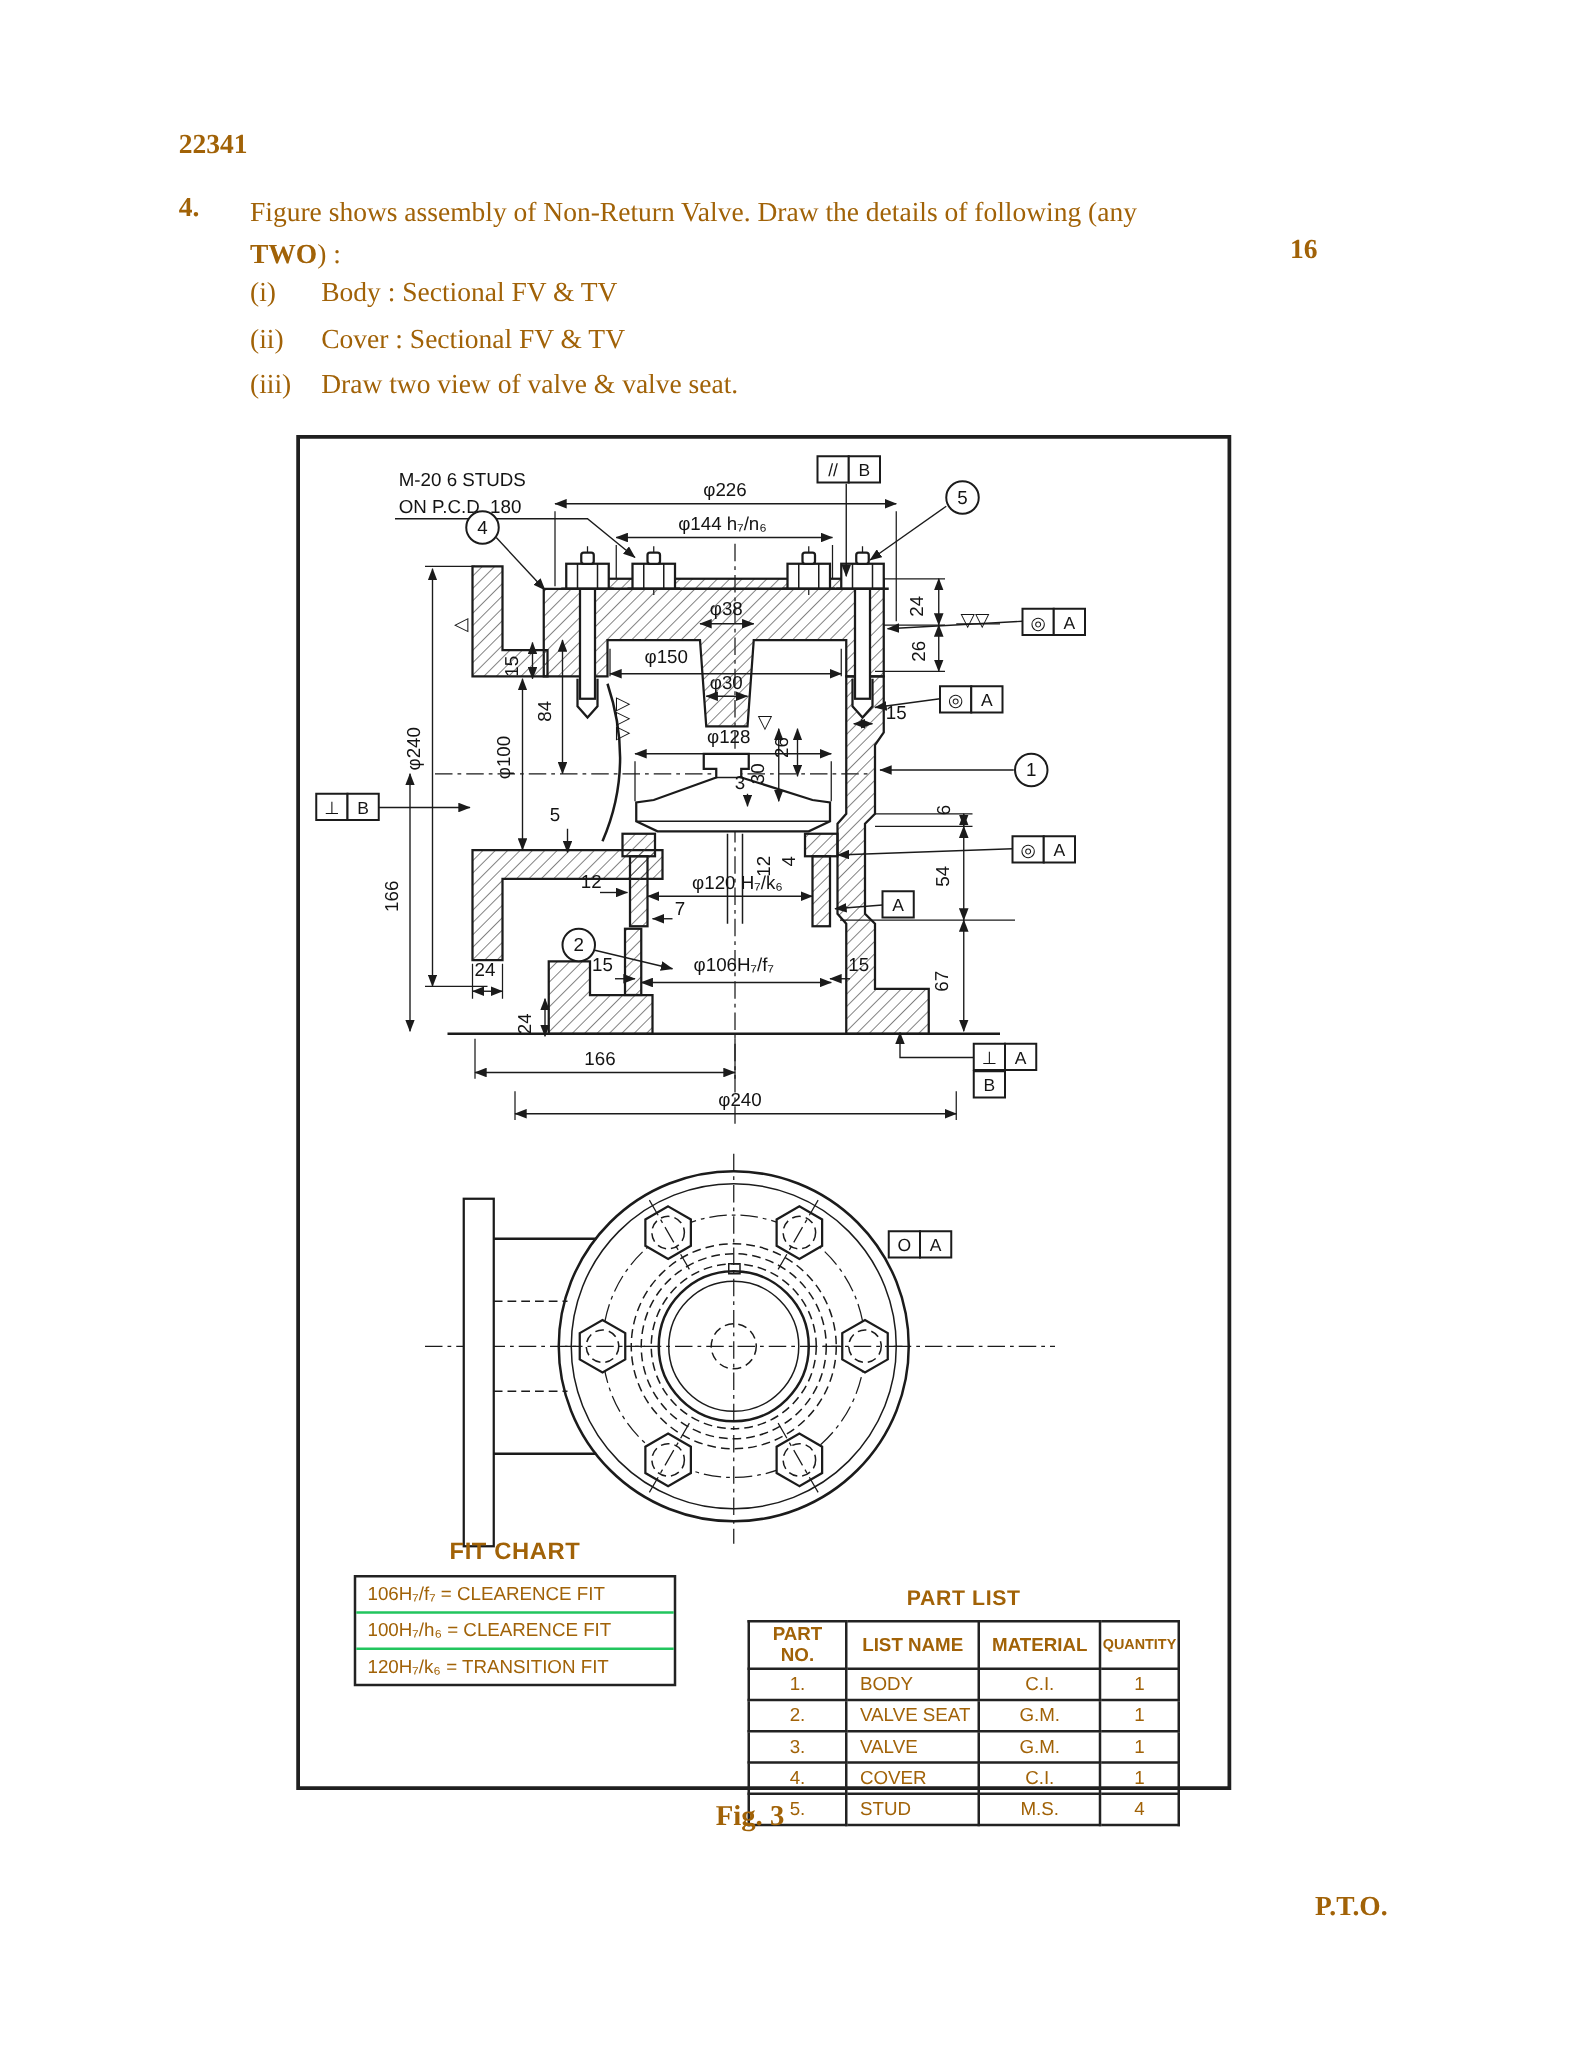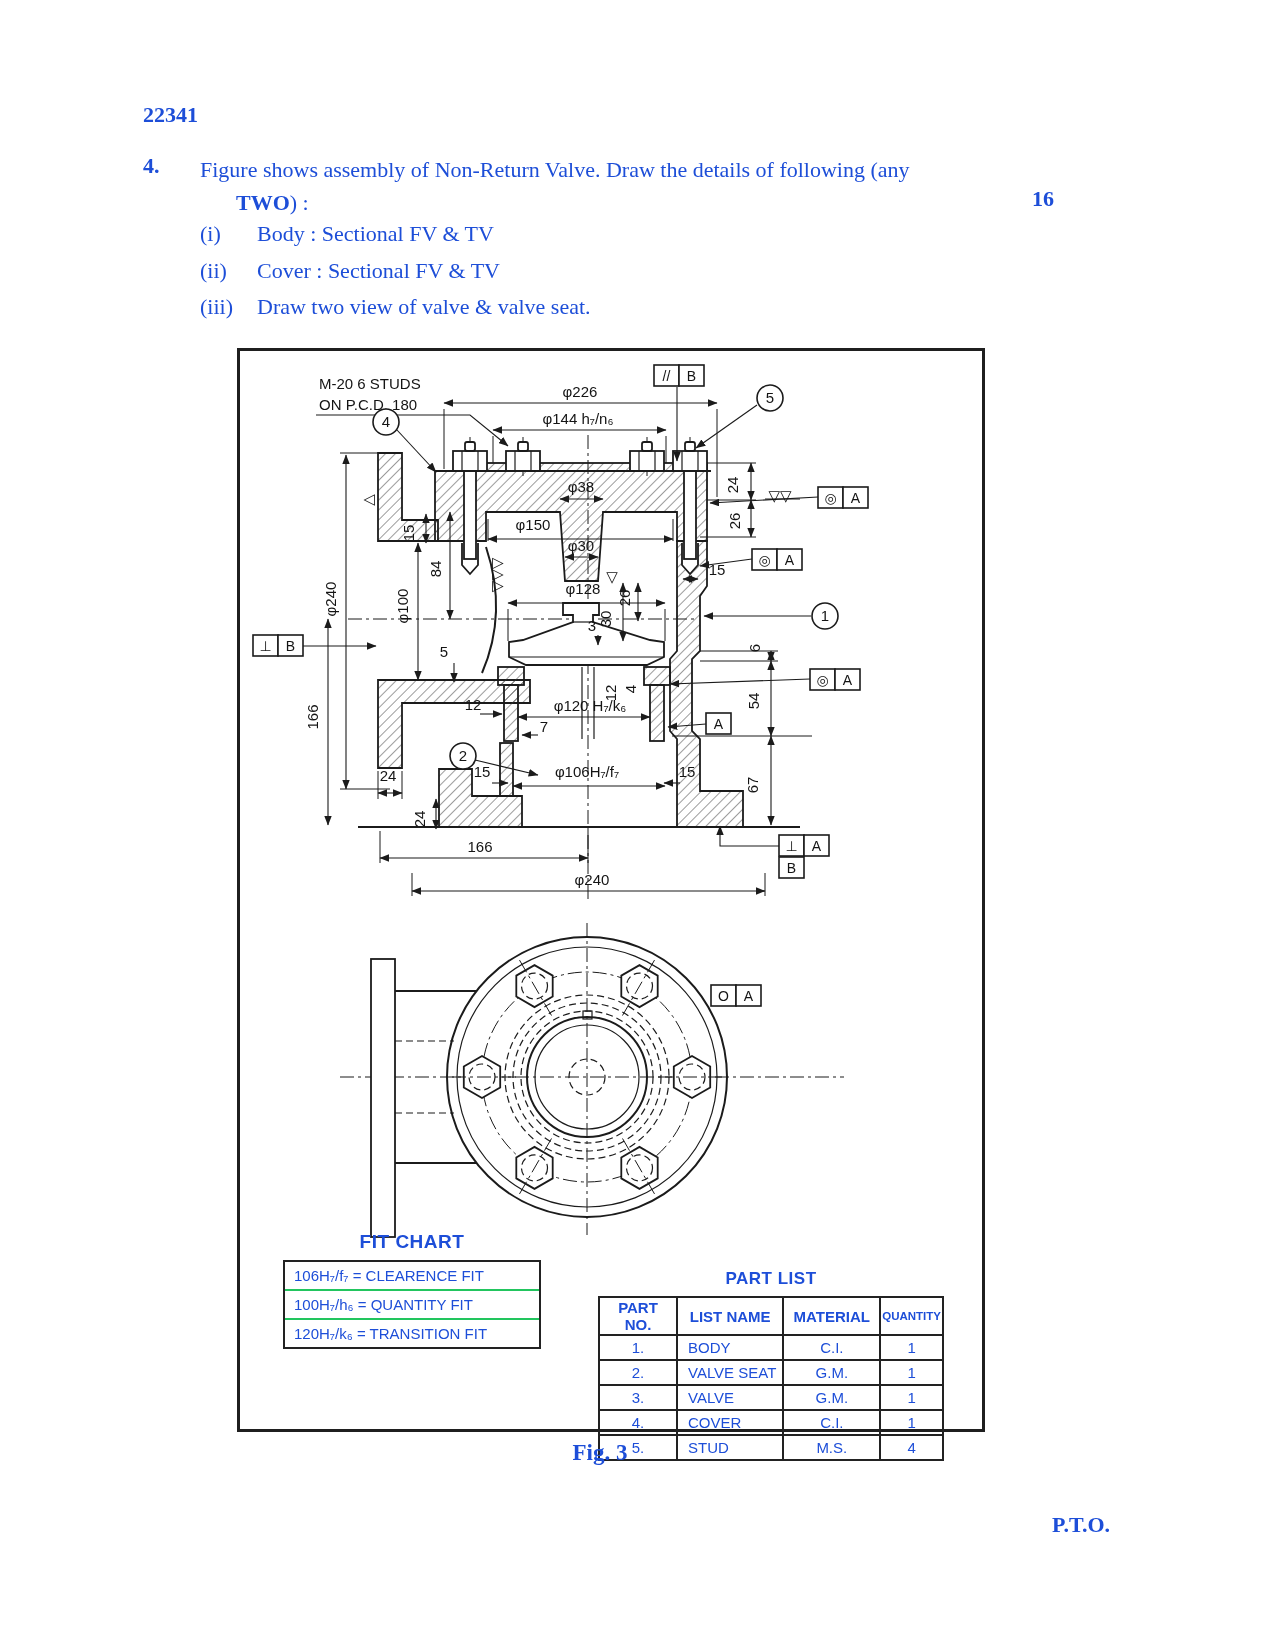--- a/index.html
+++ b/index.html
@@ -1,23 +1,23 @@
 <!DOCTYPE html>
 <html><head>
 <meta charset="utf-8">
 <style>
   html,body{margin:0;padding:0;background:#e8e8e8;}
   .page{position:relative;width:1275px;height:1651px;background:#ffffff;margin:0 auto;
-        font-family:"Liberation Serif","DejaVu Serif",serif;color:#1d4ed8;overflow:hidden;}
+        font-family:"Liberation Serif","DejaVu Serif",serif;color:#a16207;overflow:hidden;}
   .hdr-code{position:absolute;left:143px;top:102px;font-size:22px;font-weight:bold;}
   .hdr-page{position:absolute;left:420px;top:102px;width:370px;text-align:center;font-size:22px;}
   .hdr-page b{font-weight:bold;}
   .qnum{position:absolute;left:143px;top:153px;font-size:22px;font-weight:bold;}
   .qtext{position:absolute;left:200px;top:153px;width:815px;font-size:22px;line-height:33px;}
-  .qtext .b{font-weight:bold;margin-left:36px;}
+  .qtext .b{font-weight:bold;}
   .marks{position:absolute;left:1032px;top:186px;font-size:22px;font-weight:bold;}
   .item{position:absolute;left:200px;font-size:22px;}
   .item .il{display:inline-block;width:57px;}
   .fig-frame{position:absolute;left:237px;top:348px;width:748px;height:1084px;
              border:3px solid #1f1f1f;box-sizing:border-box;}
   .fig-frame svg{position:absolute;left:0;top:0;}
   .fig-caption{position:absolute;left:500px;top:1440px;width:200px;text-align:center;
                font-size:23px;font-weight:bold;}
   .pto{position:absolute;left:1052px;top:1512px;font-size:22px;font-weight:bold;}
 
@@ -369,21 +369,21 @@
           <text x="483.5" y="650" class="frt">O</text>
           <rect x="496" y="634" width="25" height="21" class="fr"></rect>
           <text x="508.5" y="650" class="frt">A</text>
         </g>
     </svg>
 
     <div class="fit-chart">
       <div class="fc-title">FIT CHART</div>
       <div class="fc-box" id="fitRows">
           <div class="fc-row">106H₇/f₇ = CLEARENCE FIT</div>
-          <div class="fc-row">100H₇/h₆ = QUANTITY FIT</div>
+          <div class="fc-row">100H₇/h₆ = CLEARENCE FIT</div>
           <div class="fc-row">120H₇/k₆ = TRANSITION FIT</div>
         </div>
     </div>
 
     <div class="part-list">
       <div class="pl-title">PART LIST</div>
       <table class="pl-table">
         <thead>
             <tr id="plHead">
               <th>PART NO.</th>

